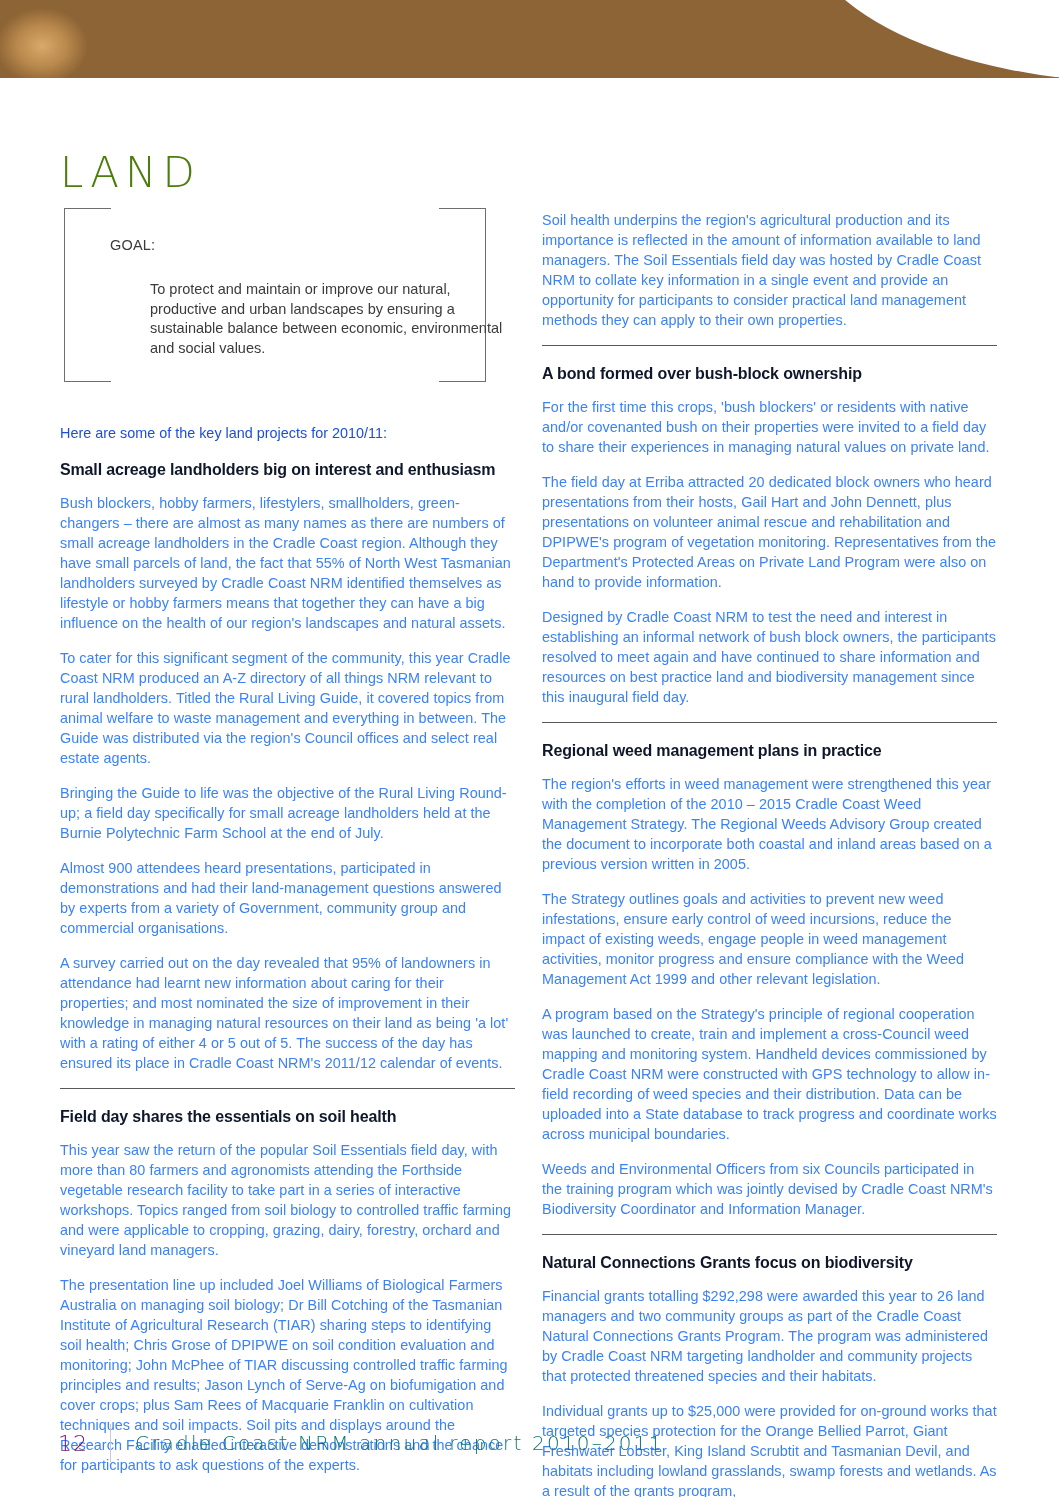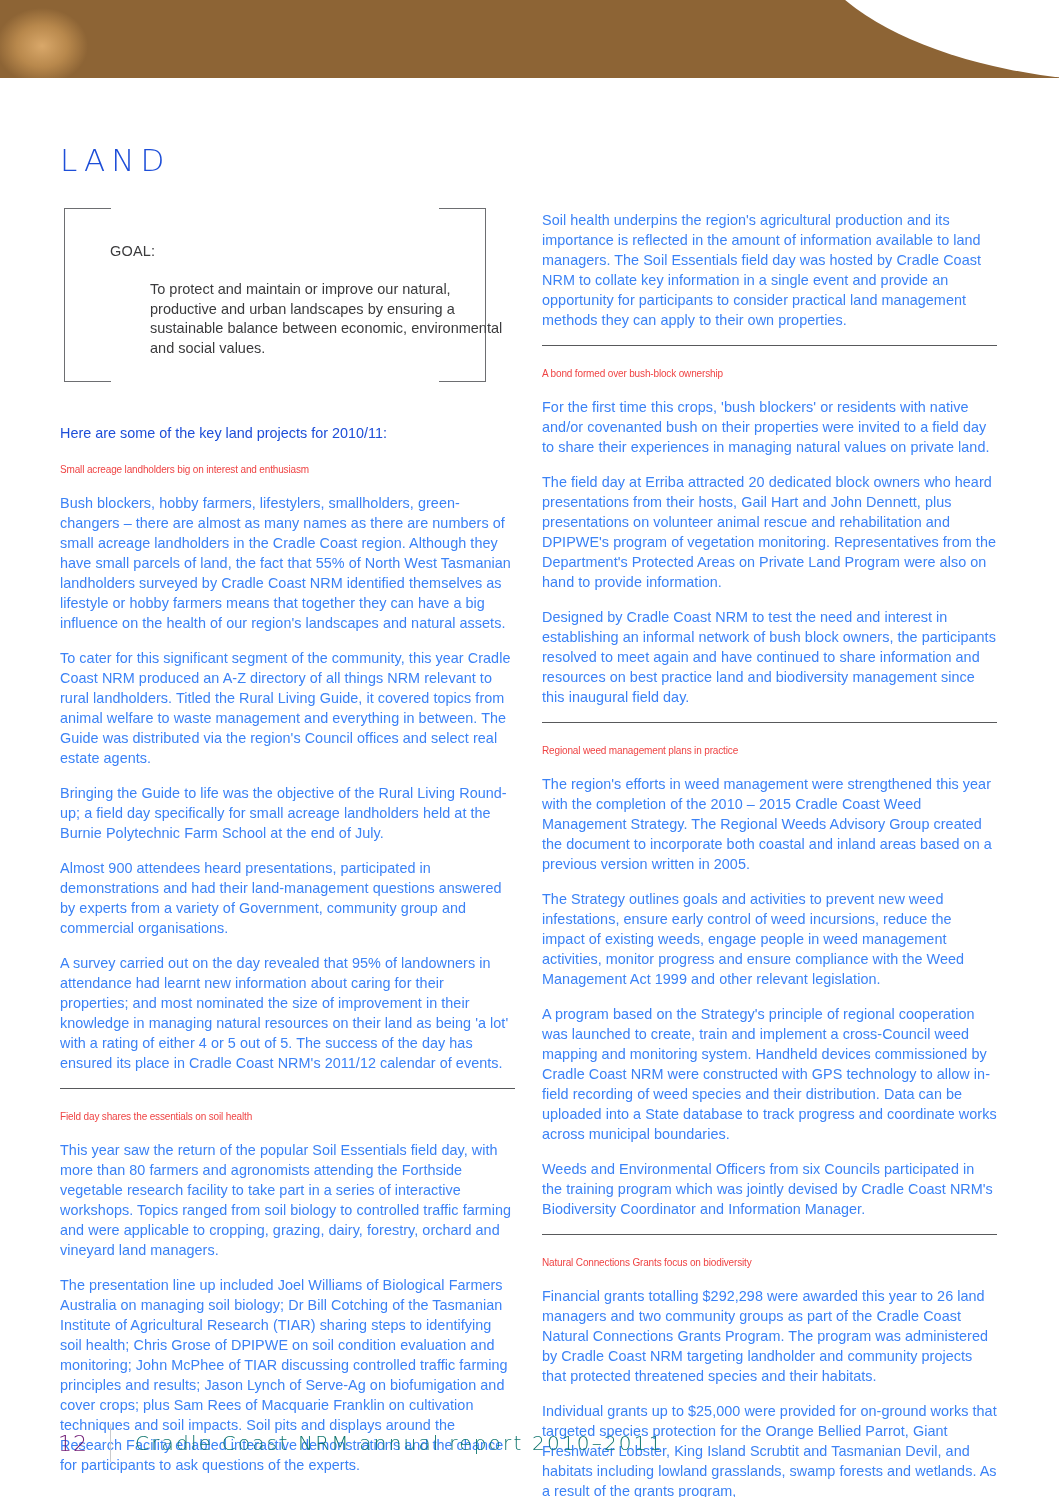--- a/index.html
+++ b/index.html
@@ -56,24 +56,24 @@
     height: 330px;
     background: #ffffff;
     border-radius: 50%;
   }
 
   
   .page-title {
     position: absolute;
     left: 60px;
     top: 124px;
-    font-size: 31px;
+    font-size: 42px;
     font-weight: 300;
     letter-spacing: 6px;
-    color: #1d4ed8;
+    color: #4d7c0f;
     font-family: "DejaVu Sans", sans-serif;
     line-height: 1;
   }
 
   
   .goal-box {
     position: absolute;
     left: 64px;
     top: 208px;
     width: 422px;
@@ -86,21 +86,21 @@
     height: 172px;
     border-top: 1px solid #6d6e71;
     border-bottom: 1px solid #6d6e71;
   }
   .bracket.left  { left: 0;  border-left: 1px solid #6d6e71; }
   .bracket.right { right: 0; border-right: 1px solid #6d6e71; }
 
   .goal-label {
     position: absolute;
     left: 46px;
-    top: 35px;
+    top: 29px;
     font-size: 14.5px;
     color: #3b3b3d;
     letter-spacing: 0.2px;
   }
   .goal-text {
     position: absolute;
     left: 46px;
     top: 72px;
     width: 355px;
     font-size: 14.5px;
@@ -121,24 +121,24 @@
   p.body {
     margin: 8px 0 15px 0;
     font-size: 14.4px;
     line-height: 20px;
     color: #3b82f6;
     letter-spacing: 0.05px;
   }
 
   h2.section {
     margin: 0 0 13px 0;
-    font-size: 10px;
-    font-weight: normal;
+    font-size: 16px;
+    font-weight: bold;
     line-height: 20px;
-    color: #ef4444;
+    color: #0f172a;
     letter-spacing: -0.15px;
   }
 
   hr.rule {
     border: none;
     border-top: 1px solid #58595b;
     margin: 14px 0 18px 0;
     height: 0;
   }
 

